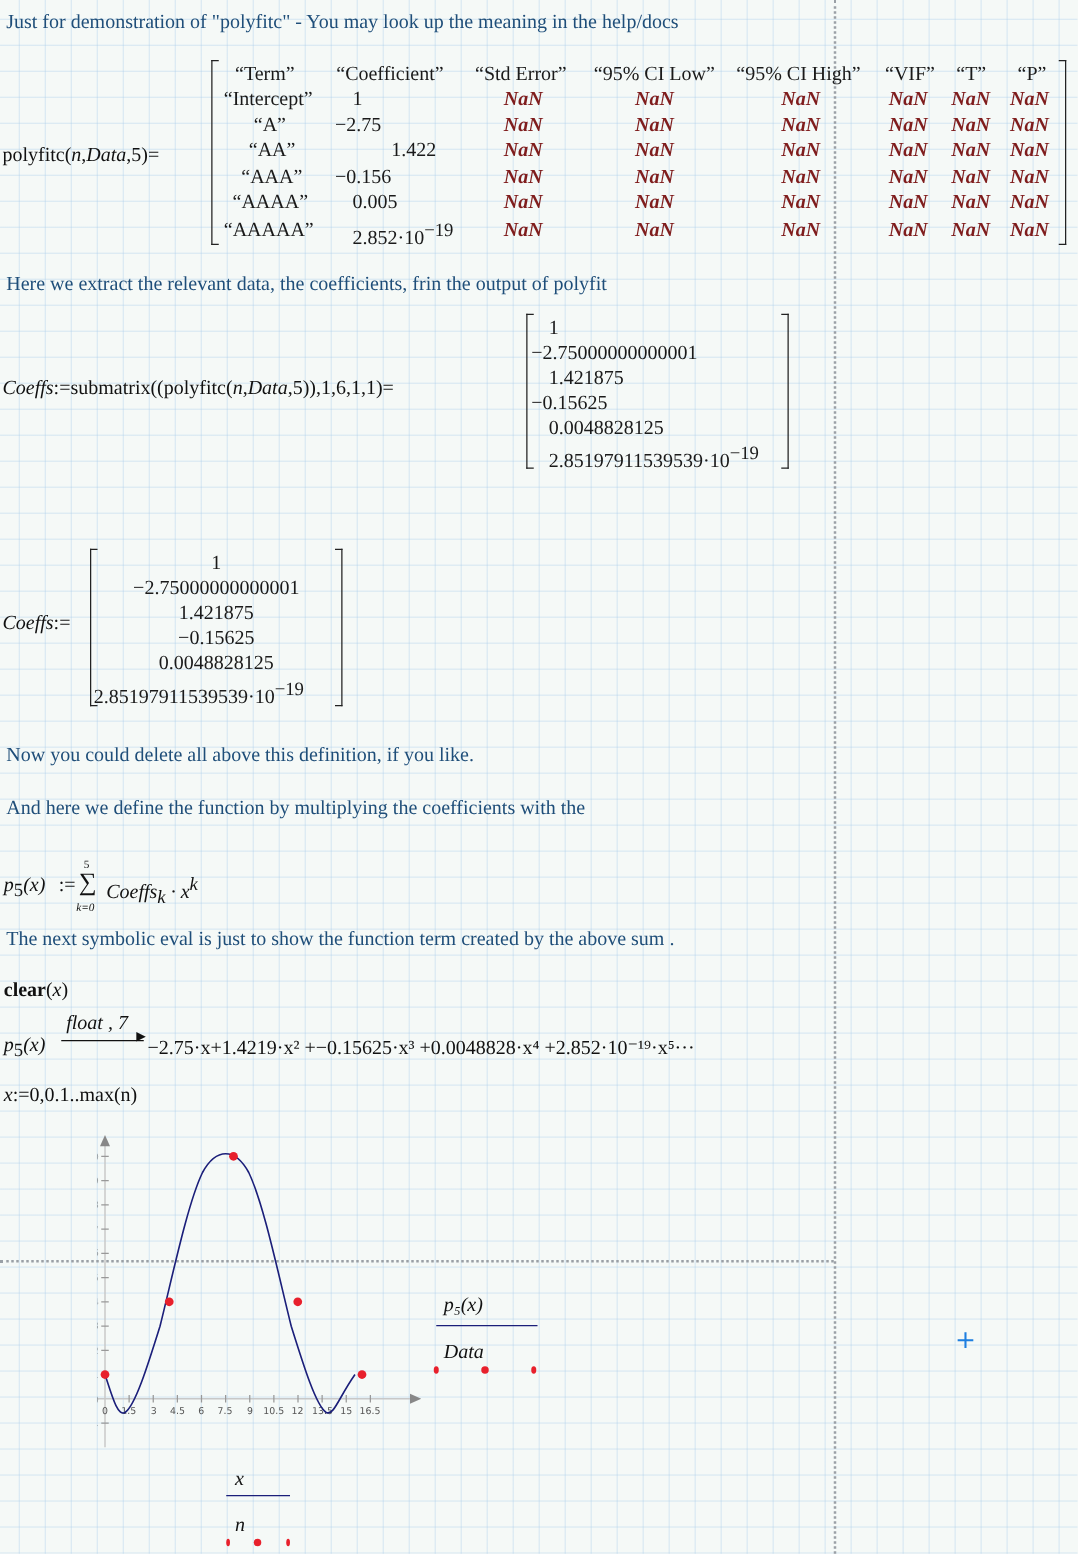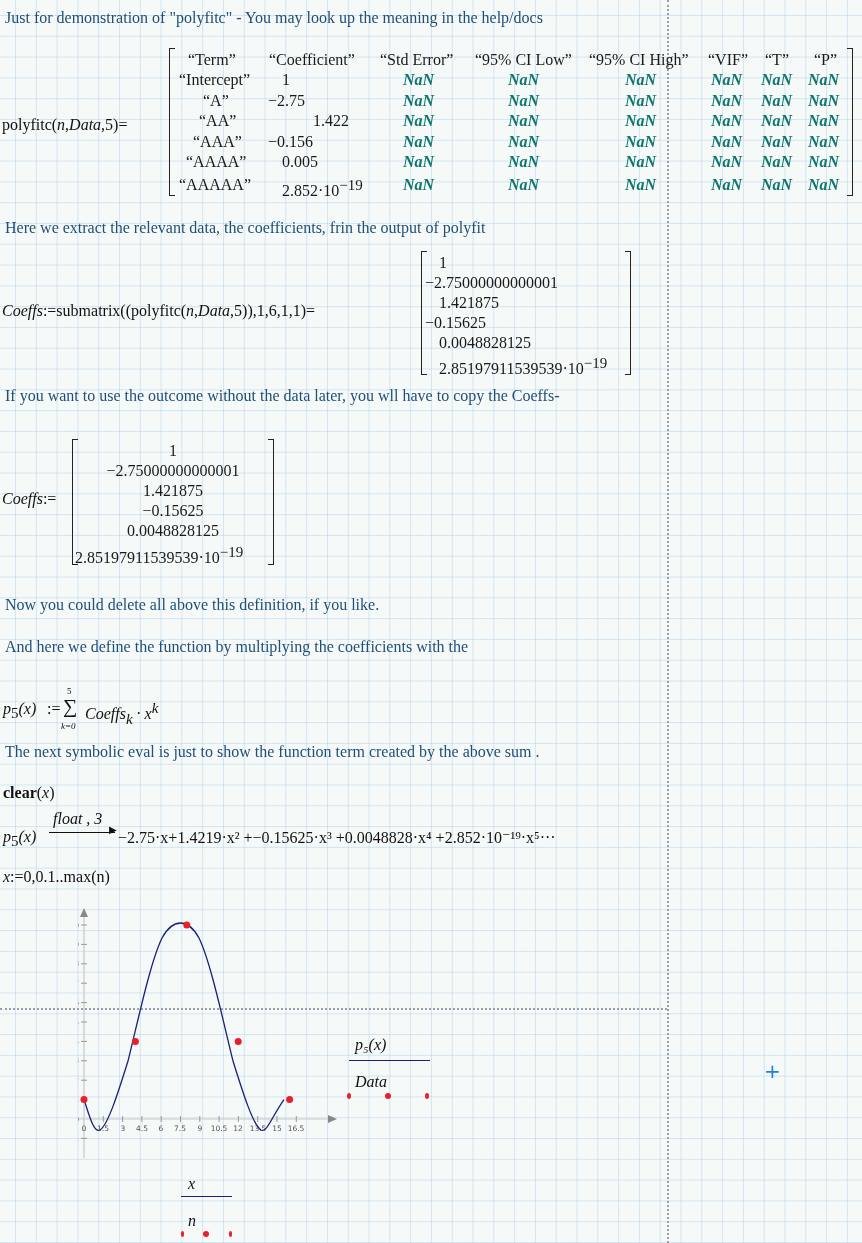--- a/index.html
+++ b/index.html
@@ -25,21 +25,21 @@
   .pagebreak-v { position: absolute; left: 667px; top: 0; height: 1243px; width: 0; border-left: 2px dotted #9aa0a6; }
   .pagebreak-h { position: absolute; left: 0; top: 1008px; width: 667px; height: 0; border-top: 2px dotted #9aa0a6; }
 
   
   .mat { position: absolute; border-left: 1.5px solid #222; border-right: 1.5px solid #222; }
   .mat::before, .mat::after { content: ""; position: absolute; left: -1px; right: -1px; height: 0; }
   .mat .tl, .mat .bl, .mat .tr, .mat .br { position: absolute; width: 6px; height: 0; border-top: 1.5px solid #222; }
   .mat .tl { left: -1px; top: 0; } .mat .bl { left: -1px; bottom: 0; }
   .mat .tr { right: -1px; top: 0; } .mat .br { right: -1px; bottom: 0; }
   .cell { position: absolute; font-family: "Liberation Serif", "DejaVu Serif", serif; font-size: 16px; white-space: nowrap; line-height: 20px; }
-  .nan { color: #0f766e; font-style: italic; font-weight: bold; }
+  .nan { color: #7f1d1d; font-style: italic; font-weight: bold; }
   sup, sub { font-size: 15px; }
   .plot-legend-line { position: absolute; height: 0; border-top: 1.5px solid #1b1f7a; }
   .dot { position: absolute; width: 6px; height: 6px; border-radius: 50%; background: #e8202c; }
   .cursor-plus { position: absolute; color: #1e7fe0; font-size: 20px; font-family: "DejaVu Sans", sans-serif; line-height: 20px; }
 </style>
 </head>
 <body>
 
 <div class="pagebreak-v"></div>
 <div class="pagebreak-h"></div>
@@ -131,21 +131,20 @@
     <span class="br"></span>
   <span class="cell" style="left:17px; top:2px;">1</span>
   <span class="cell" style="left:3px; top:22px;">−2.75000000000001</span>
   <span class="cell" style="left:17px; top:42px;">1.421875</span>
   <span class="cell" style="left:3px; top:62px;">−0.15625</span>
   <span class="cell" style="left:17px; top:82px;">0.0048828125</span>
   <span class="cell" style="left:17px; top:102px;"><span>2.85197911539539·10</span><sup>−19</sup></span>
 </div>
 
 <div class="abs text-region" style="left:5px; top:385px;">
-  <div>If you want to use the outcome without the data later, you wll have to copy the Coeffs-</div>
 </div>
 
 <div class="abs math" style="left:2px; top:490px;">
   <span class="it">Coeffs</span><span>:=</span>
 </div>
 <div class="mat" style="left:72px; top:439px; width:200px; height:126px;">
   <span class="tl"></span>
     <span class="bl"></span>
     <span class="tr"></span>
     <span class="br"></span>
@@ -173,21 +172,21 @@
 </div>
 
 <div class="abs text-region" style="left:5px; top:741px;">The next symbolic eval is just to show the function term created by the above sum .</div>
 
 <div class="abs math" style="left:3px; top:784px;">
   <span class="b">clear</span>(<span class="it">x</span>)
 </div>
 
 <div class="abs math" style="left:3px; top:810px; width:660px; height:45px;">
   <span class="abs it" style="left:0; top:18px;"><span>p</span><sub style="font-style:normal;">5</sub>(<span>x</span>)</span>
-  <span class="abs it" style="left:50px; top:0px;">float , 3</span>
+  <span class="abs it" style="left:50px; top:0px;">float , 7</span>
   <span class="abs" style="left:46px; top:22px; width:66px; border-top:1px solid #111;"></span>
   <span class="abs" style="left:106px; top:14px; font-size:10px;">▶</span>
   <span class="abs" style="left:115px; top:18px;">−2.75·x+1.4219·x² +−0.15625·x³ +0.0048828·x⁴ +2.852·10⁻¹⁹·x⁵···</span>
 </div>
 
 <div class="abs math" style="left:3px; top:868px;">
   <span class="it">x</span><span>:=0,0.1..max(n)</span>
 </div>
 
 <div class="abs" style="left:78px; top:903px; width:262px; height:255px;">

